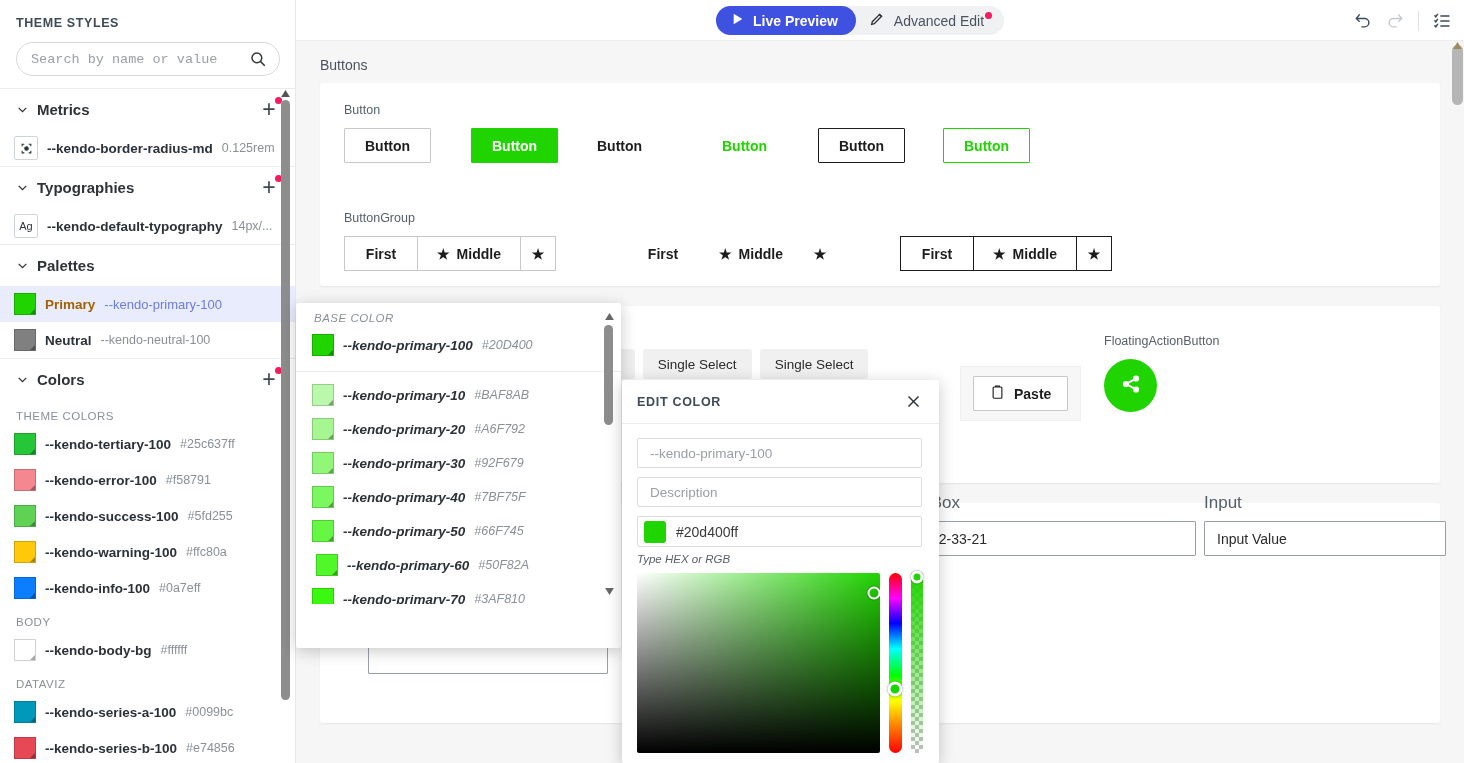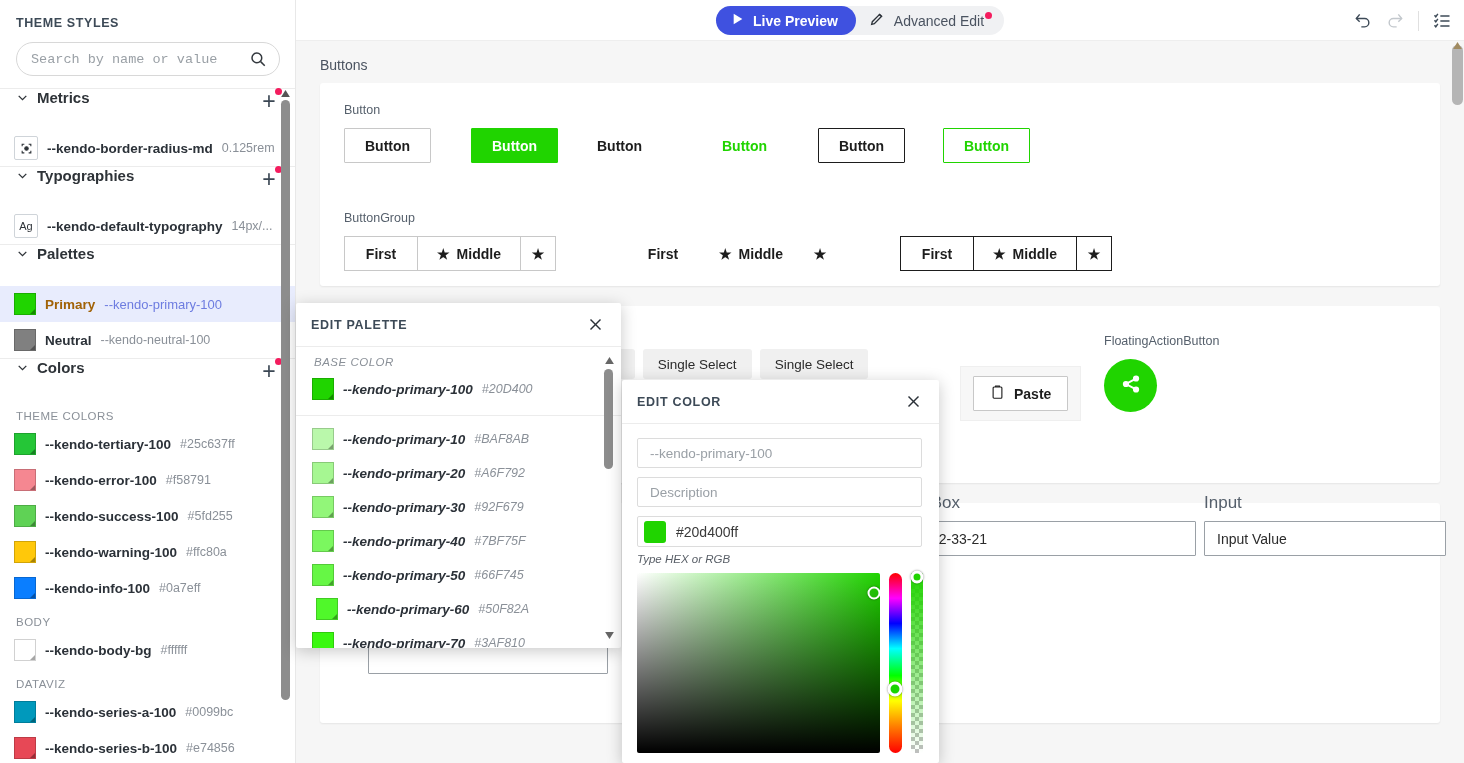--- a/index.html
+++ b/index.html
@@ -27,21 +27,21 @@
   .search-box {
     width: 264px; height: 34px; border: 1px solid #d8d8d8; border-radius: 17px;
     background: #fff; padding: 0 34px 0 14px; font-size: 13.5px; color: #6b7178;
     font-family: Liberation Mono, monospace;
   }
   .search-box::placeholder { color: #9aa0a6; }
   .search-icon { position: absolute; right: 28px; top: 8px; width: 18px; height: 18px; }
   .sb-scroll { height: 675px; overflow: hidden; position: relative; }
 
   .sec-head {
-    display: flex; align-items: flex-start; height: 42px; padding: 0 14px 0 14px;
+    display: flex; align-items: center; height: 42px; padding: 0 14px 0 14px;
     border-top: 1px solid #ececec;
   }
   .chev {
     width: 16px; height: 16px; margin-right: 7px; flex: 0 0 16px;
     display: flex; align-items: center; justify-content: center;
   }
   .sec-label { font-size: 15px; font-weight: 700; color: #2e3338; flex: 1; }
   .plus-btn {
     position: relative; width: 24px; height: 24px;
     display: flex; align-items: center; justify-content: center;
@@ -586,29 +586,20 @@
 
     <div class="canvas-sb"></div>
     <div class="canvas-sb-arrow">
       <svg width="9" height="7" viewBox="0 0 10 8">
           <polygon points="5,0 10,8 0,8" fill="#a08a60"></polygon>
         </svg>
     </div>
   </div>
 
   <div class="dlg" id="palette-dialog">
-    <div class="dlg-head">
-      <span class="dlg-title">EDIT PALETTE</span>
-      <span class="dlg-x">
-        <svg width="15" height="15" viewBox="0 0 24 24" stroke="#2b3138" stroke-width="2.2">
-            <line x1="4" y1="4" x2="20" y2="20"></line>
-            <line x1="20" y1="4" x2="4" y2="20"></line>
-          </svg>
-      </span>
-    </div>
     <div class="pal-body">
       <div class="pal-base">
         <div class="group-label" style="padding:0 0 3px 18px">BASE COLOR</div>
         <div class="row" style="padding-left:16px">
           <span class="swatch" style="background:#20d400"></span>
           <span class="var-name">--kendo-primary-100</span>
           <span class="var-val">#20D400</span>
         </div>
       </div>
       <div style="padding-top:6px">

